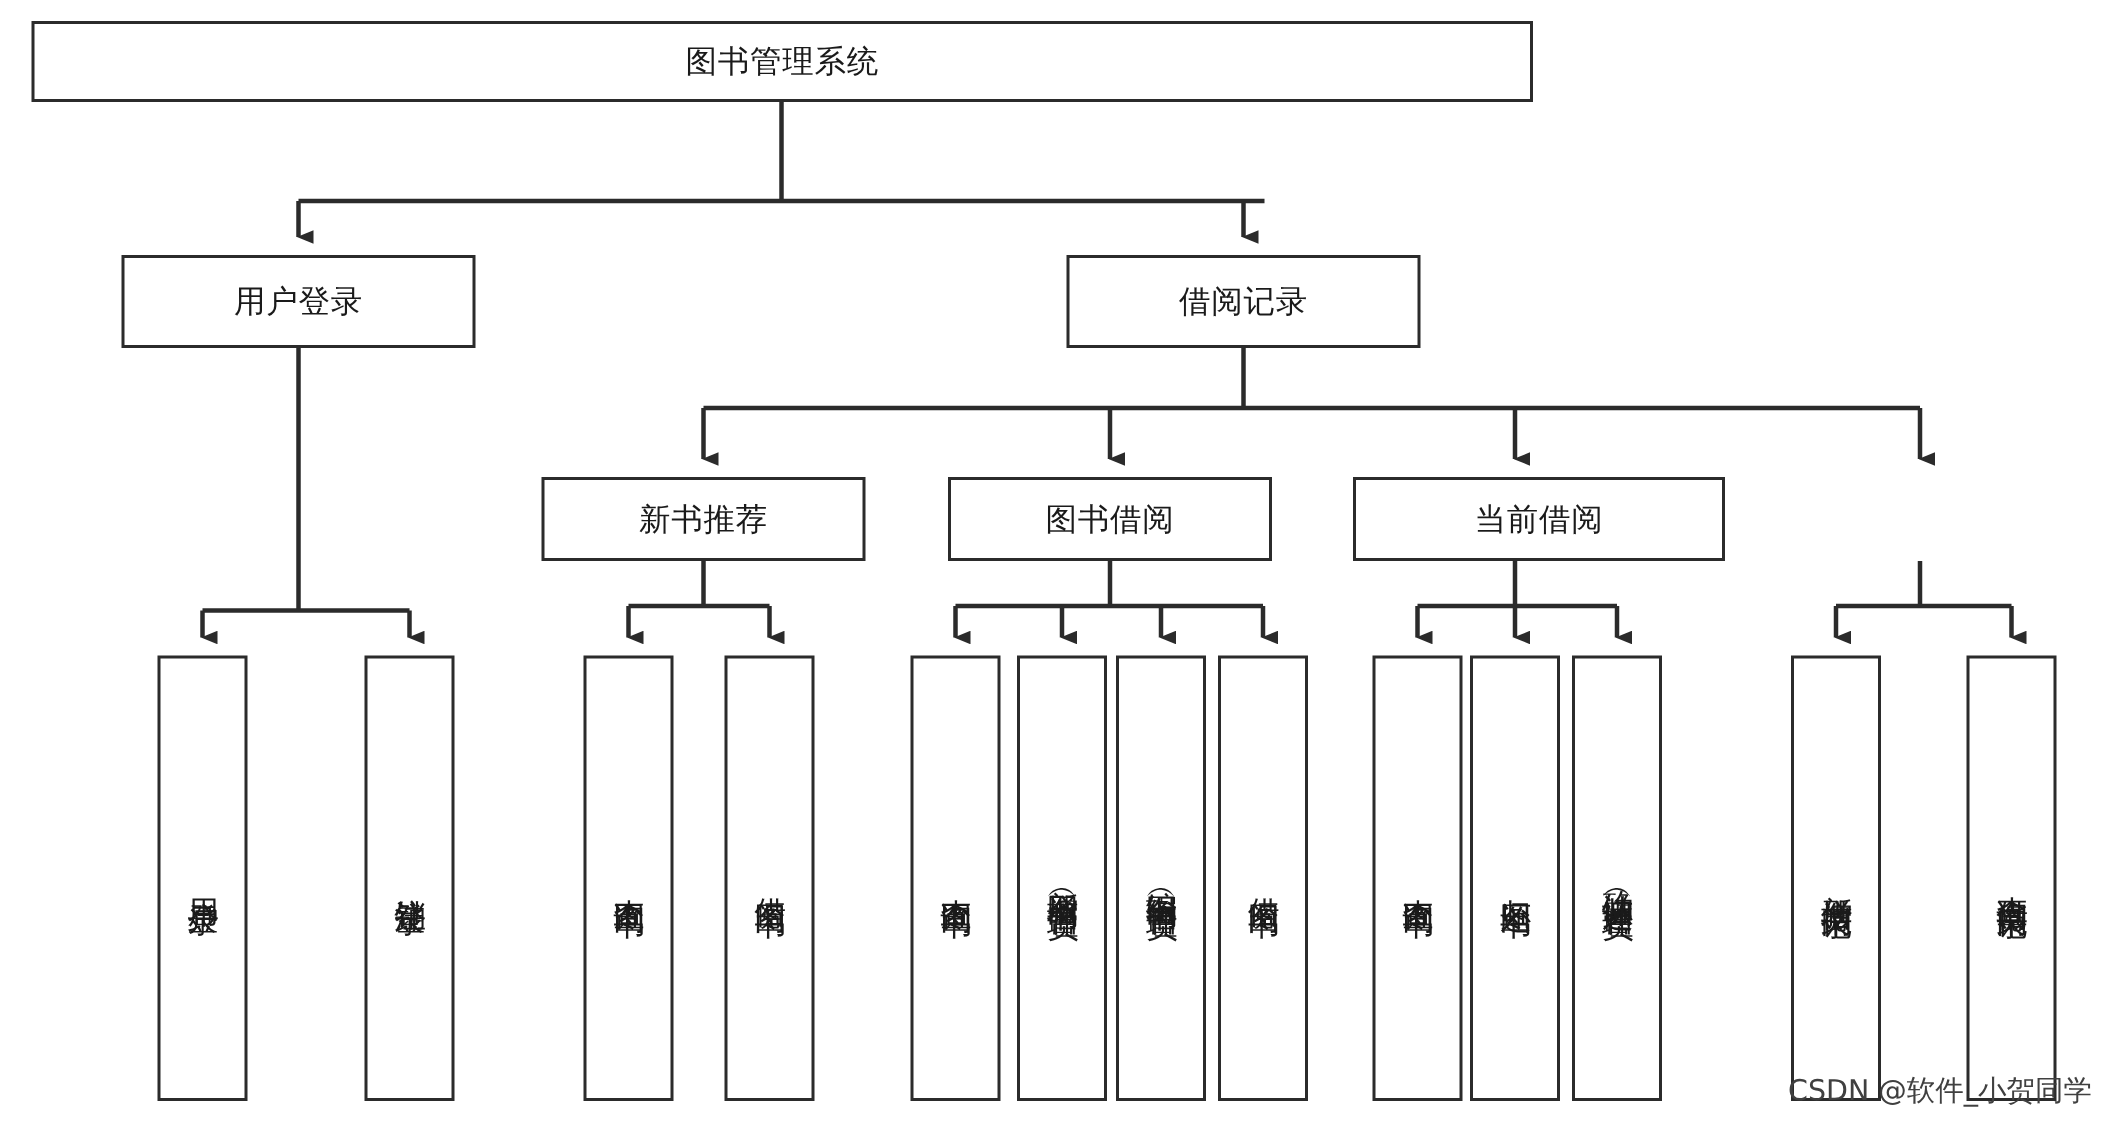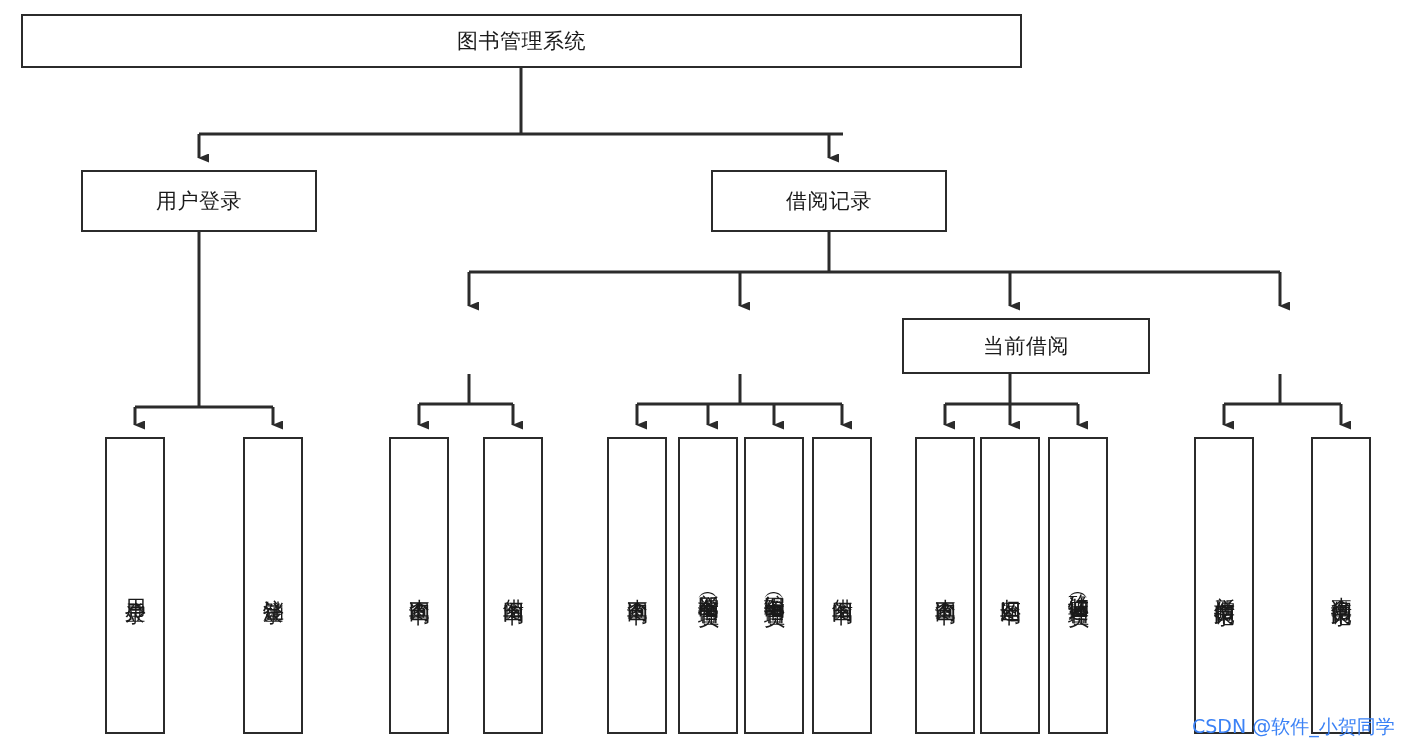--- a/index.html
+++ b/index.html
@@ -47,21 +47,21 @@
   }
   .node.vert .label {
     font-size: 21px;
     writing-mode: vertical-rl;
     text-orientation: upright;
     letter-spacing: 2px;
     line-height: 1.0;
   }
   #watermark {
     position: absolute;
-    color: #3b82f6;
+    color: #404040;
     font-size: 19px;
     white-space: nowrap;
     pointer-events: none;
   }
 </style>
 </head>
 <body>
 
 <div id="canvas">
 
@@ -120,20 +120,26 @@
     <span class="label">图书管理系统</span>
   </div>
 
   <div class="node horiz" style="left:81px; top:170px; width:236px; height:62px;">
     <span class="label">用户登录</span>
   </div>
   <div class="node horiz" style="left:711px; top:170px; width:236px; height:62px;">
     <span class="label">借阅记录</span>
   </div>
 
+  <div class="node horiz" style="left:361px; top:318px; width:216px; height:56px;">
+    <span class="label">新书推荐</span>
+  </div>
+  <div class="node horiz" style="left:632px; top:318px; width:216px; height:56px;">
+    <span class="label">图书借阅</span>
+  </div>
   <div class="node horiz" style="left:902px; top:318px; width:248px; height:56px;">
     <span class="label">当前借阅</span>
   </div>
 
   <div class="node vert" style="left:105px; top:437px; width:60px; height:297px;">
     <span class="label">用户登录</span>
   </div>
   <div class="node vert" style="left:243px; top:437px; width:60px; height:297px;">
     <span class="label">注销登录</span>
   </div>

